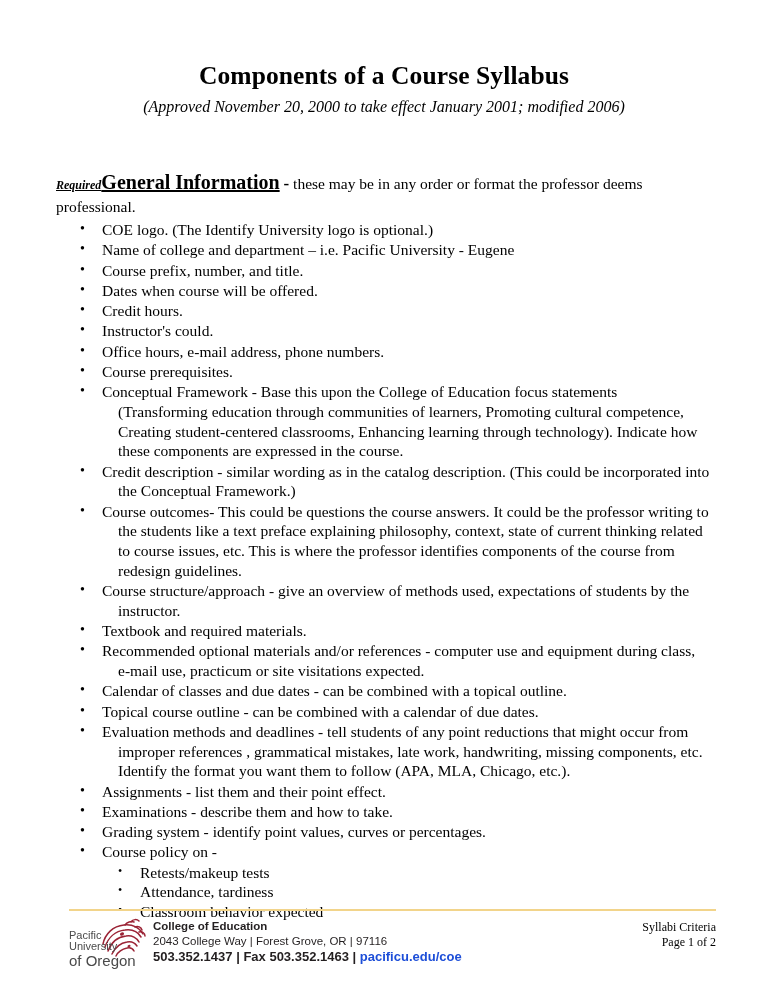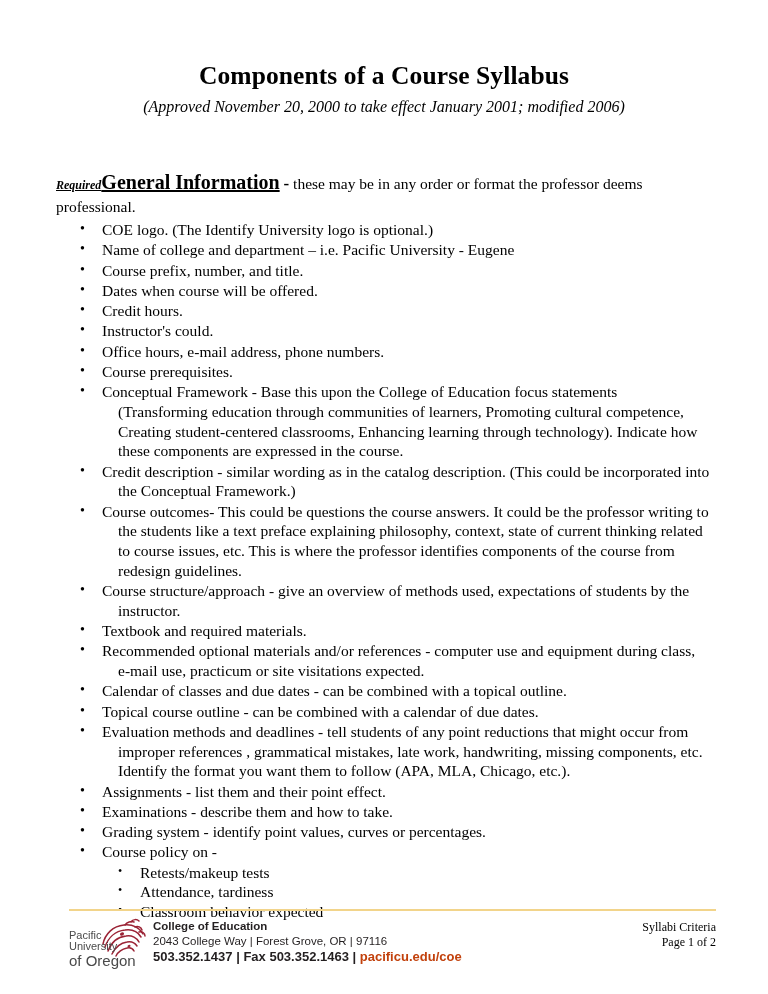--- a/index.html
+++ b/index.html
@@ -171,21 +171,21 @@
   .addr .a2 {
     font-size: 11.5px;
     line-height: 1.28;
   }
   .addr .a3 {
     font-size: 13px;
     font-weight: bold;
     line-height: 1.3;
     margin-top: 1px;
   }
-  .addr .url { color: #c2410c; text-align: center; }
+  .addr .url { color: #1d4ed8; text-align: center; }
   .footer-right {
     text-align: right;
     font-size: 12px;
     line-height: 1.22;
     padding-top: 4px;
   }
 </style>
 </head>
 <body>
 

